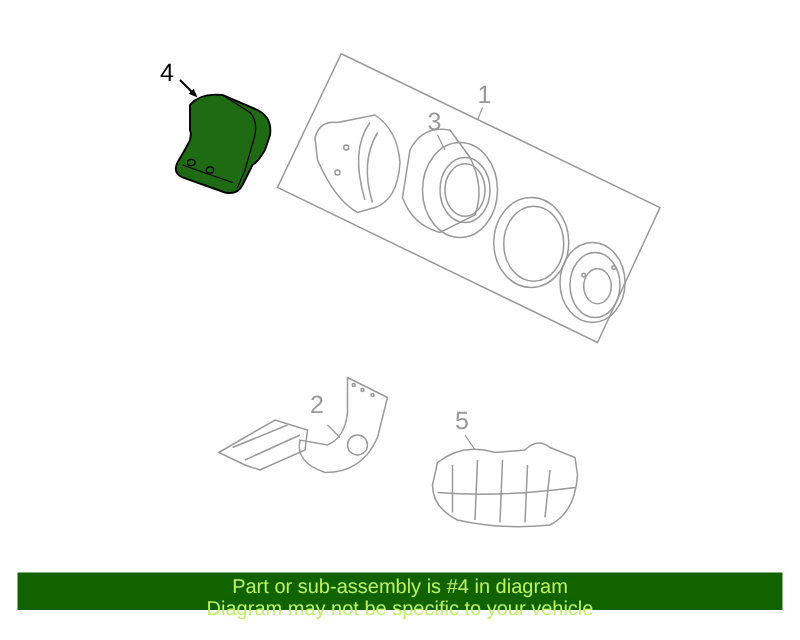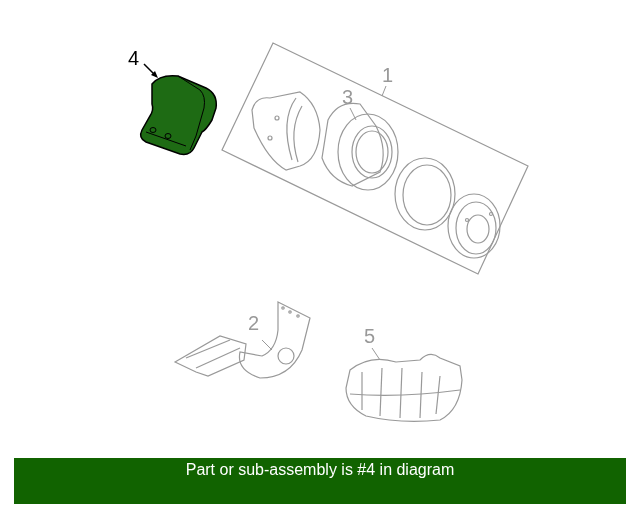--- a/index.html
+++ b/index.html
@@ -1,21 +1,21 @@
 <!DOCTYPE html>
 <html><head>
   <meta charset="utf-8">
   <style>
     html, body { margin: 0; padding: 0; background: #ffffff; }
     body { width: 640px; height: 512px; position: relative; overflow: hidden;
            font-family: "Liberation Sans", sans-serif; }
     #diagram { position: absolute; left: 0; top: 0; width: 640px; height: 512px; }
     .callout { font-family: "Liberation Sans", sans-serif; font-size: 20px; }
-    #banner { position: absolute; left: 14px; top: 458px; width: 612px; height: 46px;
-              background: #116300; color: #ffffff; text-align: center;
+    #banner { position: absolute; left: 14px; top: 458px; width: 612px; height: 30px;
+              background: #116300; color: #bef264; text-align: center;
               font-size: 16px; line-height: 18px; padding-top: 3px; box-sizing: border-box; }
     #banner div { white-space: nowrap; }
   </style>
 </head>
 <body>
 
 <svg id="diagram" viewBox="0 0 640 512" xmlns="http://www.w3.org/2000/svg">
 
   <g>
     <path d="M152,84 Q160,74 178,76 L206,88 Q218,94 216,108 L212,120 Q206,130 202,132 L194,148 Q190,156 180,154 L146,142 Q138,138 142,130 L150,116 Q154,110 152,104 Z" fill="#1e6b14" stroke="#000" stroke-width="1.5"></path>
@@ -88,13 +88,14 @@
     <path d="M350,394 Q400,398 460,390"></path>
   </g>
   <g>
     <text class="callout" x="364" y="343" fill="#999">5</text>
     <line x1="372" y1="348" x2="380" y2="360" stroke="#999"></line>
   </g>
 </svg>
 
 <div id="banner">
   <div>Part or sub-assembly is #4 in diagram</div>
+  <div>Diagram may not be specific to your vehicle</div>
 </div>
 
 </body></html>

